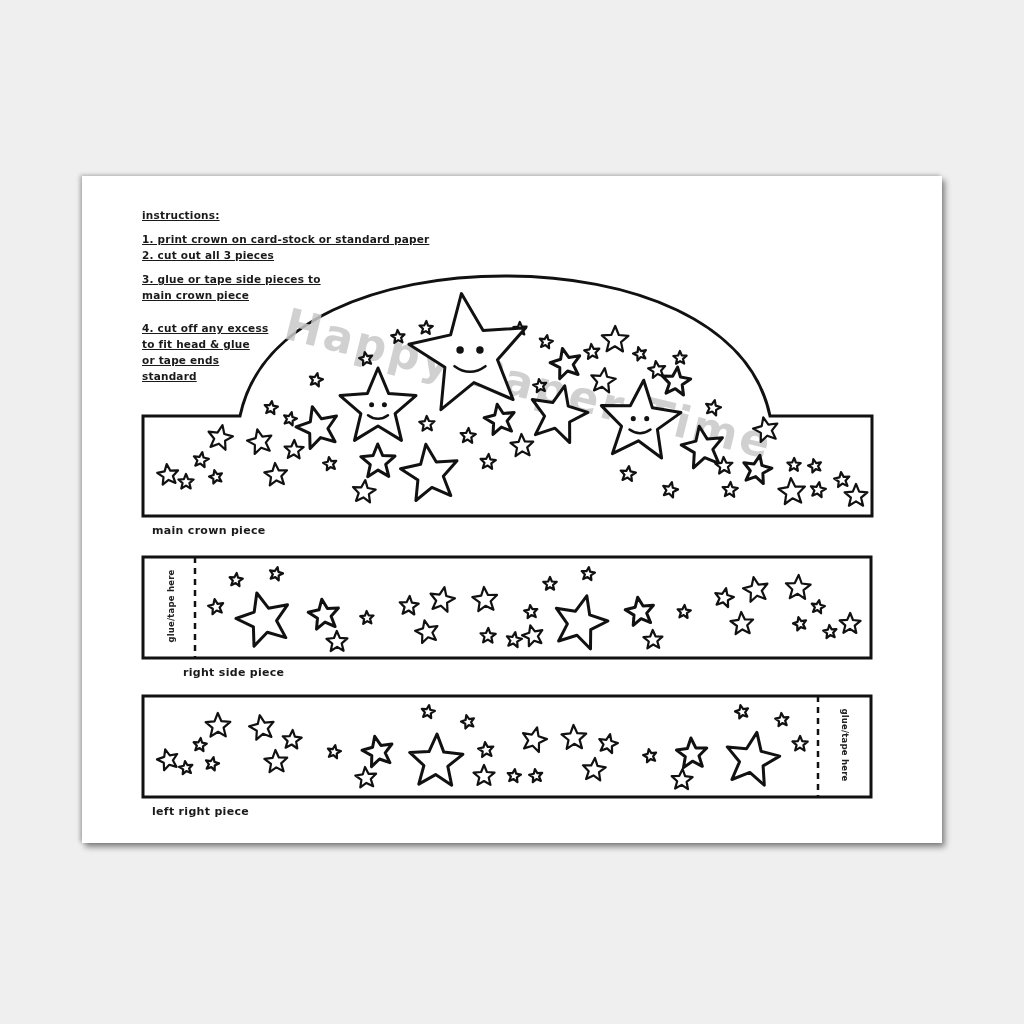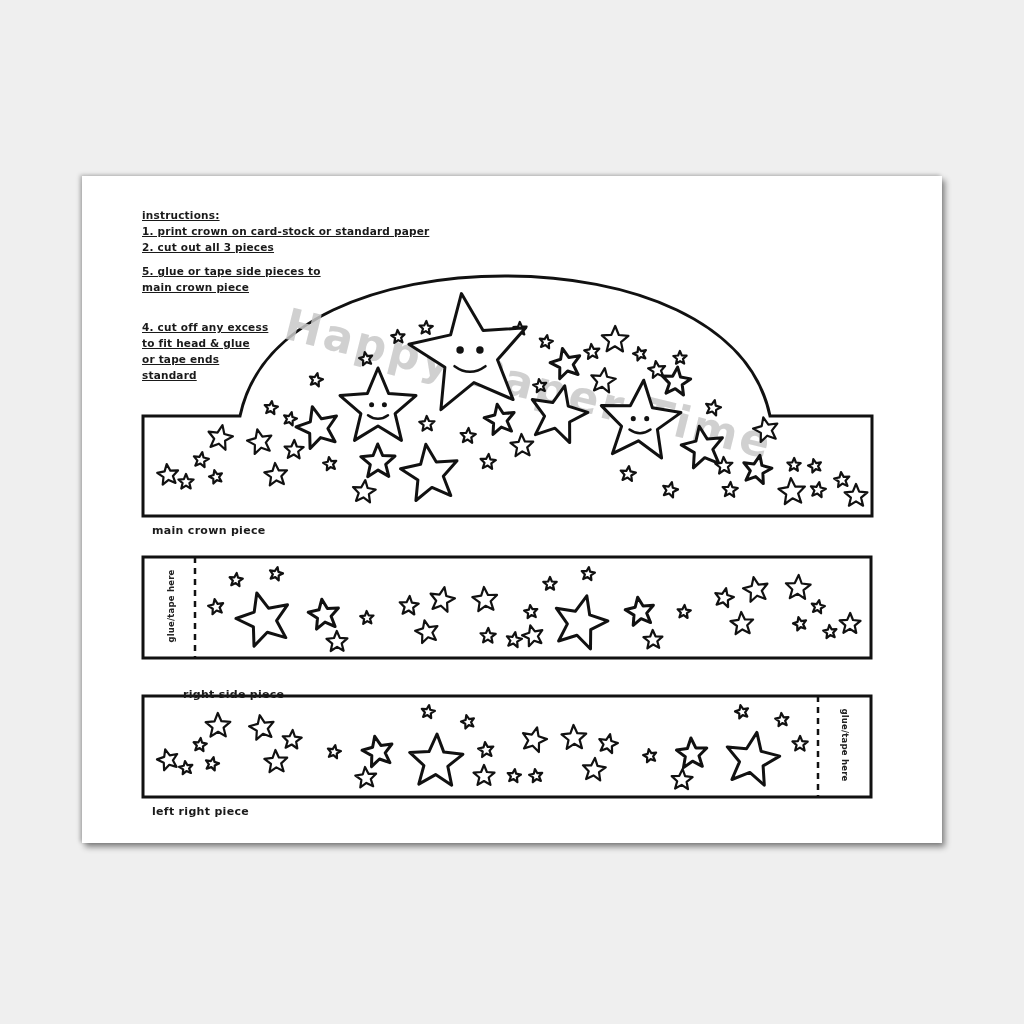--- a/index.html
+++ b/index.html
@@ -147,28 +147,28 @@
       <path d="M368 415.2 Q 378 422.4 388 415.2" fill="none" stroke="#111" stroke-width="2.5" stroke-linecap="round"></path>
       <polygon points="643.7,380.2 652.4,407.7 680.9,412.6 657.4,429.4 661.6,458.0 638.4,440.8 612.4,453.7 621.6,426.3 601.3,405.6 630.3,405.8" fill="#fff" stroke="#111" stroke-width="3" stroke-linejoin="round"></polygon>
       <circle cx="633.28" cy="418.64" r="2.52" fill="#111"></circle>
       <circle cx="646.72" cy="418.64" r="2.52" fill="#111"></circle>
       <path d="M629.5 429.56 Q 640 437.12 650.5 429.56" fill="none" stroke="#111" stroke-width="2.5" stroke-linecap="round"></path>
     </g>
 </svg>
 
 <div class="instr">
   <div>instructions:</div>
-  <div style="">1. print crown on card-stock or standard paper</div>
+  <div style="margin-top:8px">1. print crown on card-stock or standard paper</div>
   <div style="margin-top:0">2. cut out all 3 pieces</div>
-  <div style="margin-top:8px">5. glue or tape side pieces to</div>
+  <div style="margin-top:8px">3. glue or tape side pieces to</div>
   <div>main crown piece</div>
-  <div style="margin-top:24px">4. cut off any excess</div>
+  <div style="margin-top:17px">4. cut off any excess</div>
   <div>to fit head &amp; glue</div>
   <div>or tape ends</div>
   <div>standard</div>
 </div>
 
 <div class="label" style="left:152px; top:524px;">main crown piece</div>
-<div class="label" style="left:152px; top:688px;padding-left:31px;">right side piece</div>
+<div class="label" style="left:152px; top:666px;padding-left:31px;">right side piece</div>
 <div class="label" style="left:152px; top:805px;">left right piece</div>
 
 <div class="vert" style="left:121px; top:601px; transform:rotate(-90deg); width:100px; text-align:center;">glue/tape here</div>
 <div class="vert" style="left:795px; top:740px; transform:rotate(90deg); width:100px; text-align:center;">glue/tape here</div>
 
 </body></html>

